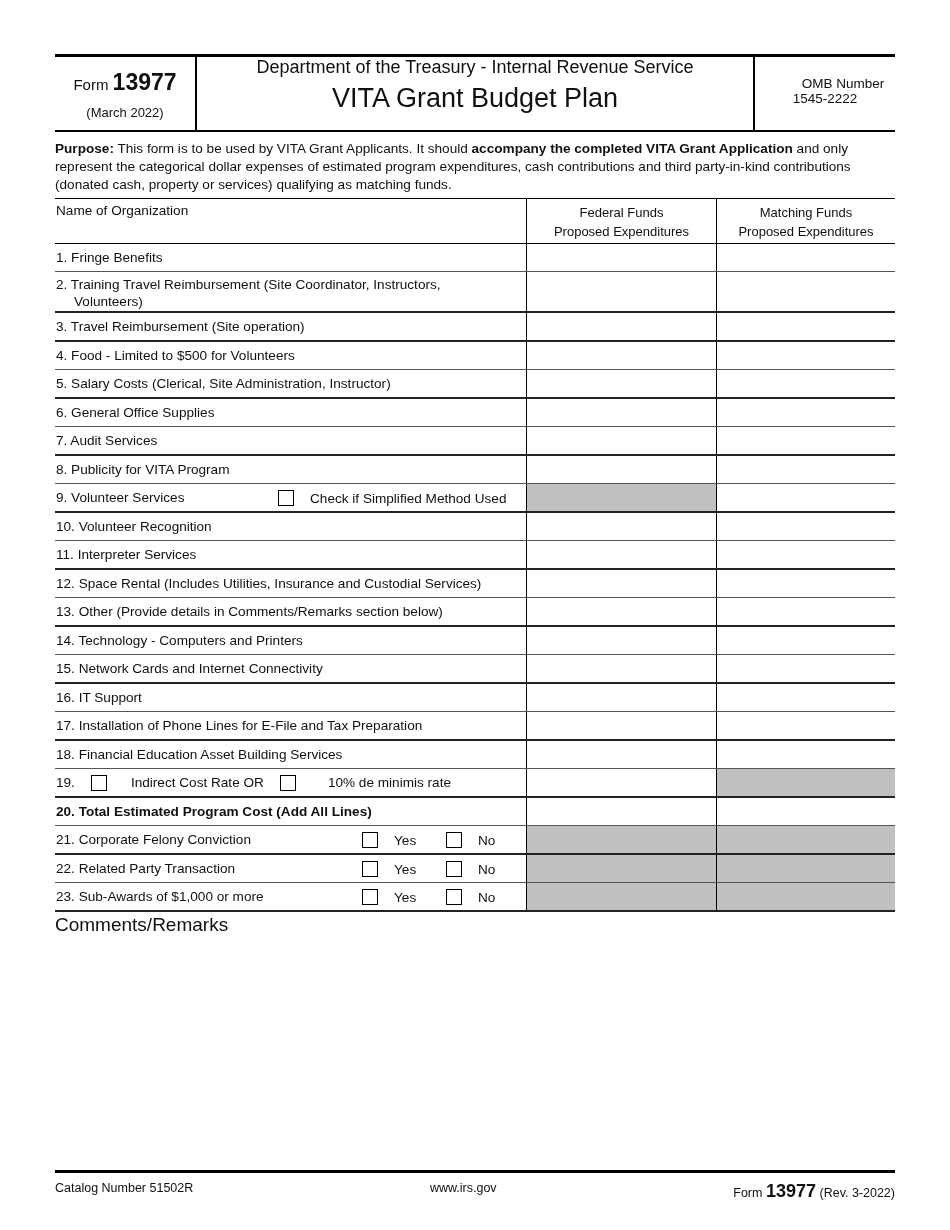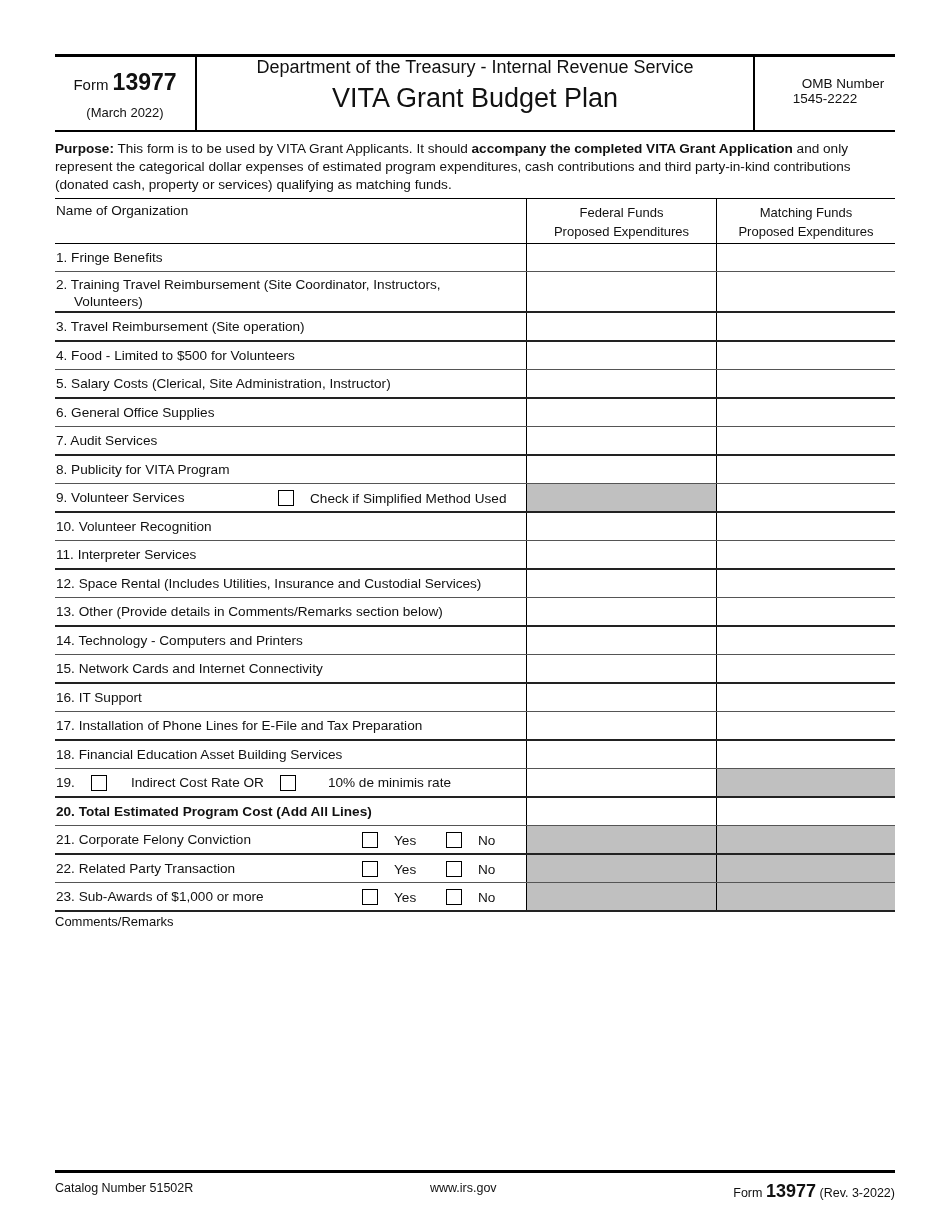--- a/index.html
+++ b/index.html
@@ -23,21 +23,21 @@
   .row .c1 { width:189px; border-right:1px solid #000; }
   .row .c2 { flex:1; }
   .gray { background:#c0c0c0; }
   .hrow { height:44px; border-bottom:1px solid #000; }
   .hrow .lab { align-items:flex-start; padding-top:4px; }
   .hrow .c1, .hrow .c2 { text-align:center; font-size:13px; line-height:19px; padding-top:4px; }
   .cb { display:inline-block; width:14px; height:14px; border:1px solid #000; background:#fff; vertical-align:middle; }
   .abs { position:absolute; top:50%; transform:translateY(-50%); display:flex; align-items:flex-end; gap:16px; }
   .footer { position:absolute; left:55px; top:1170px; width:840px; border-top:3px solid #000; display:flex; justify-content:space-between; font-size:12.5px; padding-top:8px; }
   .footer .r b { font-size:18px; }
-  .comments { font-size:13px; margin-top:2px; }
+  .comments { font-size:19px; margin-top:2px; }
 </style>
 </head>
 <body>
 
 <div class="page">
   <div class="hdr">
     <div class="formbox">
       <div class="f1"><span>Form</span> <b>13977</b></div>
       <div class="f2">(March 2022)</div>
     </div>

